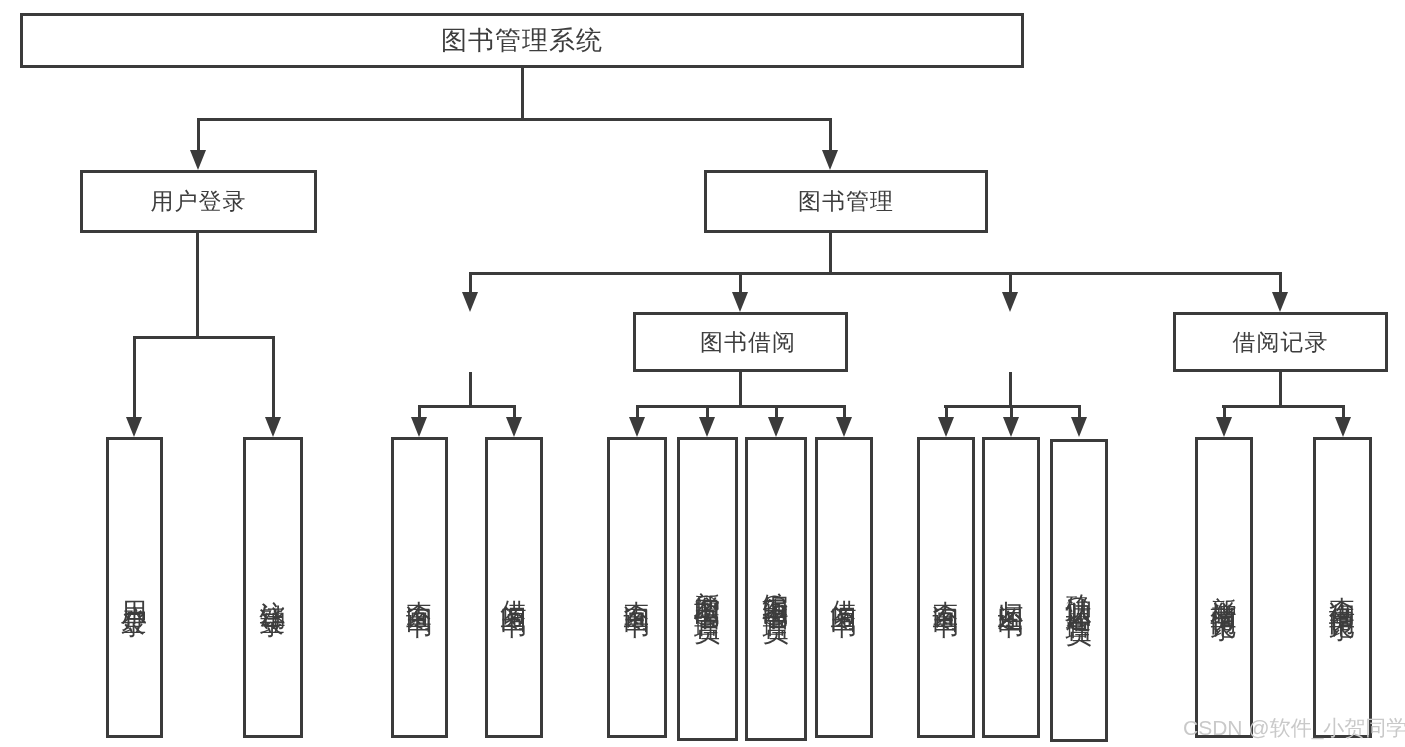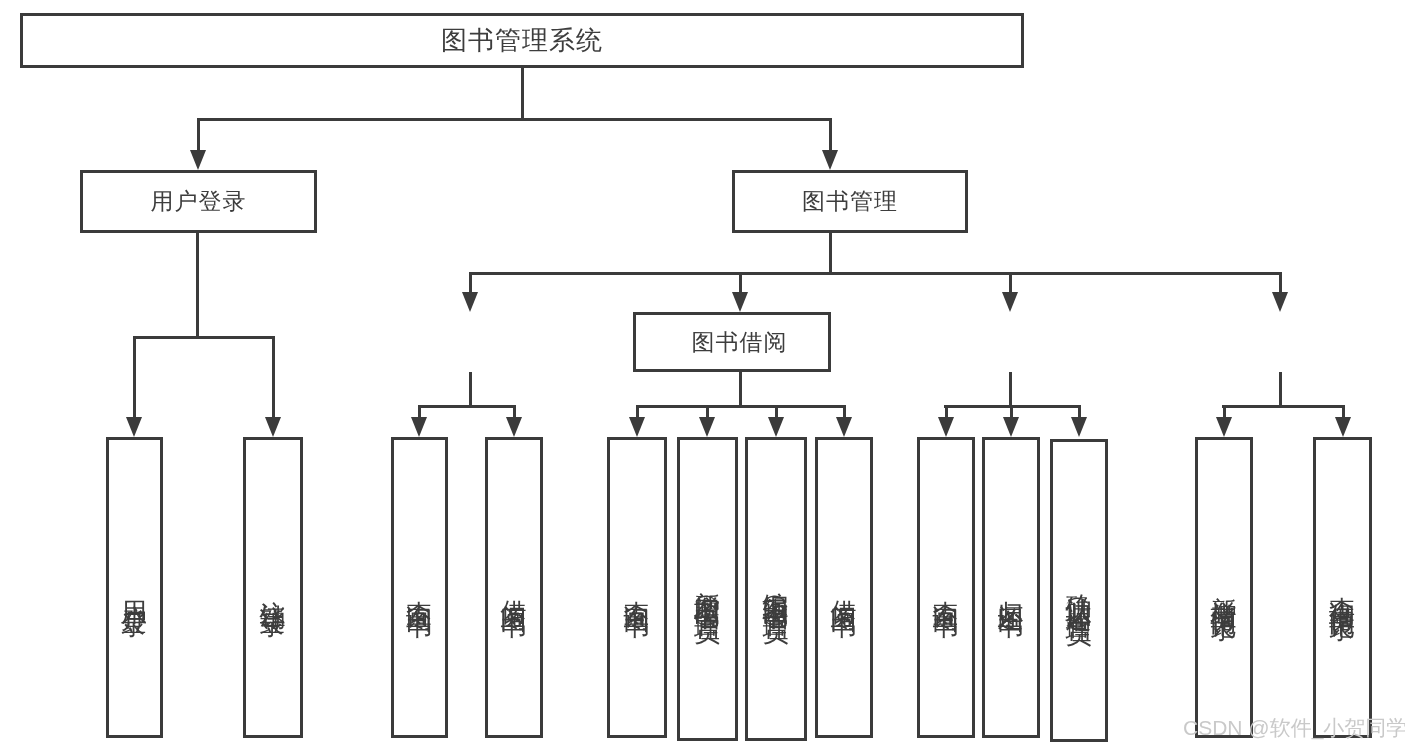--- a/index.html
+++ b/index.html
@@ -69,38 +69,41 @@
   </div>
 
   <div class="vline" style="left:521px;top:68px;width:3px;height:50px;"></div>
   <div class="hline" style="left:198px;top:118px;width:633px;height:3px;"></div>
   <div class="arrow" style="left:190px;top:118px;height:52px;"></div>
   <div class="arrow" style="left:822px;top:118px;height:52px;"></div>
 
   <div class="box hbox" style="left:80px;top:170px;width:237px;height:63px;">
     <span>用户登录</span>
   </div>
-  <div class="box hbox" style="left:732px;top:170px;width:236px;height:63px;">
+  <div class="box hbox" style="left:704px;top:170px;width:284px;height:63px;">
     <span>图书管理</span>
   </div>
 
   <div class="vline" style="left:196px;top:232px;width:3px;height:104px;"></div>
   <div class="hline" style="left:133px;top:336px;width:141px;height:3px;"></div>
   <div class="arrow" style="left:126px;top:336px;height:101px;"></div>
   <div class="arrow" style="left:265px;top:336px;height:101px;"></div>
 
   <div class="vline" style="left:829px;top:232px;width:3px;height:40px;"></div>
   <div class="hline" style="left:469px;top:272px;width:813px;height:3px;"></div>
   <div class="arrow" style="left:462px;top:272px;height:40px;"></div>
   <div class="arrow" style="left:732px;top:272px;height:40px;"></div>
   <div class="arrow" style="left:1002px;top:272px;height:40px;"></div>
   <div class="arrow" style="left:1272px;top:272px;height:40px;"></div>
 
-  <div class="box hbox" style="left:633px;top:312px;width:198px;height:60px;padding-left:15px;">
+  <div class="box hbox" style="left:633px;top:312px;width:215px;height:60px;padding-left:15px;">
     <span>图书借阅</span>
+  </div>
+  <div class="box hbox" style="left:1173px;top:312px;width:215px;height:60px;">
+    <span>借阅记录</span>
   </div>
 
   <div class="vline" style="left:469px;top:372px;width:3px;height:33px;"></div>
   <div class="hline" style="left:418px;top:405px;width:97px;height:3px;"></div>
   <div class="arrow" style="left:411px;top:405px;height:32px;"></div>
   <div class="arrow" style="left:506px;top:405px;height:32px;"></div>
 
   <div class="vline" style="left:739px;top:372px;width:3px;height:33px;"></div>
   <div class="hline" style="left:636px;top:405px;width:210px;height:3px;"></div>
   <div class="arrow" style="left:629px;top:405px;height:32px;"></div>

